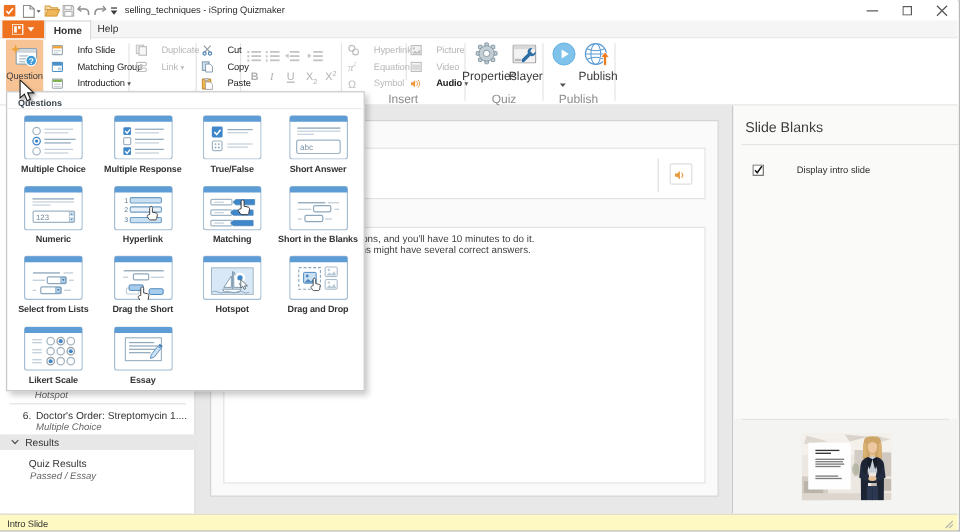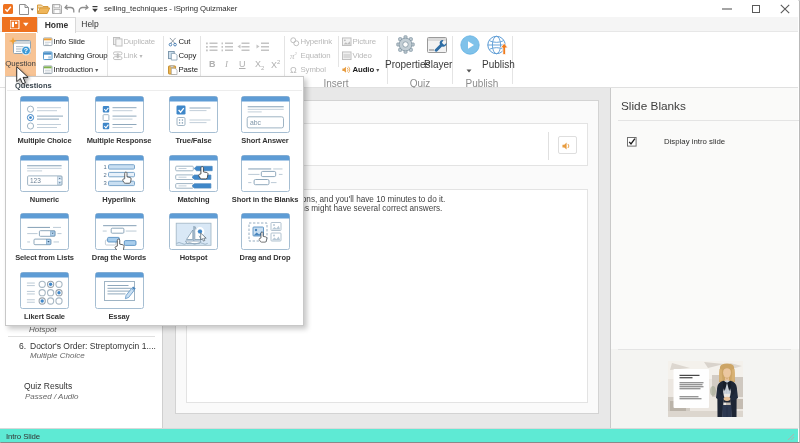--- a/index.html
+++ b/index.html
@@ -24,38 +24,38 @@
 #helptab { position:absolute; left:72px; top:0px; width:36px; height:15px; text-align:center;
   font-size:8.5px; color:#333; line-height:15px; }
 
 #ribbon { position:absolute; left:0; top:32px; width:798px; height:56px; background:#fff;
   border-bottom:1px solid #e0e0e0; }
 .rdiv { position:absolute; top:4px; width:1px; height:48px; background:#e4e4e4; }
 .rlabel { position:absolute; top:46px; font-size:10px; color:#8c8c8c; text-align:center; }
 #qbtn { position:absolute; left:5px; top:1px; width:31px; height:43px; background:#f7c394; }
 #qbtn .cap { position:absolute; left:0; top:26px; width:31px; text-align:center; font-size:7.8px; letter-spacing:-0.1px; color:#3f3f3f; }
 .rrow { position:absolute; height:13px; font-size:7.8px; letter-spacing:-0.1px; color:#1c1c1c; white-space:nowrap; }
-.rrow .txt { position:absolute; left:10.5px; top:1px; }
+.rrow .txt { position:absolute; left:10.5px; top:1px;padding-left:11px; }
 .dis { color:#b8b8b8 !important; }
 .ric { position:absolute; left:0; top:1px; width:9.5px; height:9.5px; }
 
 #body { position:absolute; left:0; top:88px; width:798px; height:340px; background:#e8e8e8; }
 #sidebar { position:absolute; left:0; top:0; width:163px; height:340px; background:#fff;
   border-right:1px solid #cfcfcf; }
 #mainarea { position:absolute; left:163px; top:0; width:447px; height:340px; background:#e8e8e8; }
 #card { position:absolute; left:12px; top:12px; width:424px; height:314px; background:#fafafa;
   border:1px solid #d3d3d3; }
 #titlefield { position:absolute; left:10px; top:22px; width:402px; height:43px; background:#fff;
   border:1px solid #e3e3e3; }
 #textarea { position:absolute; left:10px; top:88px; width:402px; height:214px; background:#fff;
   border:1px solid #e3e3e3; overflow:hidden; font-size:8.2px; color:#3f3f3f; }
 #rpanel { position:absolute; left:610px; top:0; width:188px; height:340px; background:#fafaf9;
   border-left:1px solid #c9c9c9; }
 
-#status { position:absolute; left:0; top:428px; width:798px; height:14px; background:#5eead4;
+#status { position:absolute; left:0; top:428px; width:798px; height:14px; background:#fef9c3;
   border-top:1px solid #d9d9d9; font-size:7.8px; letter-spacing:-0.1px; color:#333; }
 
 #popup { position:absolute; left:5px; top:76px; width:299px; height:250px; background:#fff;
   border:1px solid #c8c8c8; box-shadow:3px 3px 5px rgba(0,0,0,0.22); }
 #popup .hd { position:absolute; left:9px; top:4px; font-size:7.5px; font-weight:bold; color:#39454e; }
 #popup .hline { position:absolute; left:1px; top:12.5px; width:295px; height:1px; background:#ededed; }
 .qicon { position:absolute; width:49px; height:37px; }
 .qlab { position:absolute; width:74px; text-align:center; font-size:7.5px; font-weight:bold; color:#333; white-space:nowrap; letter-spacing:-0.1px; }
 .it { font-style:italic; }
 </style>
@@ -330,22 +330,28 @@
   <div class="rlabel" style="left:482px;top:27px;width:30px;color:#3a3a3a;">Publish</div>
 </div>
 
 <div id="body">
   <div id="sidebar">
     <div class="abs it" style="left:29px;top:237px;font-size:8px;color:#666;">Hotspot</div>
     <div class="abs" style="left:8px;top:248px;width:147px;height:1px;background:#e0e0e0;"></div>
     <div class="abs" style="left:19px;top:252.5px;font-size:8.5px;color:#333;">6.</div>
     <div class="abs" style="left:30px;top:252.5px;font-size:8.5px;color:#333;">Doctor's Order: Streptomycin 1....</div>
     <div class="abs it" style="left:30px;top:263px;font-size:8px;color:#666;">Multiple Choice</div>
+    <div class="abs" style="left:0;top:274px;width:163px;height:13px;background:#e7e7e7;">
+      <svg class="abs" style="left:9px;top:4px" width="7" height="5" viewBox="0 0 7 5">
+          <path d="M0.8 0.8 L3.5 3.6 L6.2 0.8" fill="none" stroke="#555" stroke-width="1.1"></path>
+        </svg>
+      <div class="abs" style="left:21px;top:2px;font-size:8.5px;color:#333;">Results</div>
+    </div>
     <div class="abs" style="left:24px;top:293px;font-size:8.5px;color:#333;">Quiz Results</div>
-    <div class="abs it" style="left:25px;top:304px;font-size:8px;color:#666;">Passed / Audio</div>
+    <div class="abs it" style="left:25px;top:304px;font-size:8px;color:#666;">Passed / Essay</div>
   </div>
 
   <div id="mainarea">
     <div id="card">
       <div id="titlefield">
         <div class="abs" style="left:361px;top:8px;width:1px;height:28px;background:#e0e0e0;"></div>
         <div class="abs" style="left:371px;top:12px;width:19px;height:18px;border:1px solid #dedede;border-radius:2px;">
           <svg class="abs" style="left:3px;top:3.5px" width="11" height="10" viewBox="0 0 12 10">
             <path d="M0.5 3.5 H2.5 L5 1.2 V8.8 L2.5 6.5 H0.5 Z" fill="#e89c3f"></path>
             <path d="M6.5 2.8 A3.2 3.2 0 0 1 6.5 7.2" fill="none" stroke="#e89c3f" stroke-width="1"></path>
@@ -580,21 +586,21 @@
         <rect x="7.7" y="17.5" width="4" height="1.1" fill="#c2cfda"></rect>
         <rect x="16.2" y="15.2" width="12.7" height="5" rx="1" fill="#fff" stroke="#8fa8bc"></rect>
         <rect x="30.7" y="17.5" width="10.8" height="1.1" fill="#c2cfda"></rect>
         <rect x="10.4" y="27" width="10.4" height="5" rx="1" fill="#fff" stroke="#c3cdd6"></rect>
         <rect x="12.6" y="24.4" width="11.8" height="4.6" rx="1" fill="#a8cdec" stroke="#4a86bd" stroke-width="0.8"></rect>
         <rect x="29.3" y="27.6" width="11.7" height="4.8" rx="1.2" fill="#a8cdec" stroke="#4a86bd" stroke-width="0.8"></rect>
         <g transform="translate(20 25.5) scale(1.1)">
           <path d="M3.2 0.5 c0.9 0 1.1 0.8 1.1 1.4 v3.2 l2.9 0.6 c0.8 0.2 1.1 0.7 1 1.5 l-0.5 2.9 c-0.1 0.7 -0.6 1.1 -1.3 1.1 h-3.6 c-0.5 0-1 -0.2 -1.3 -0.6 L0.4 8.8 c-0.5 -0.6 -0.2 -1.4 0.5 -1.6 l1.2 -0.3 V1.9 c0 -0.6 0.3 -1.4 1.1 -1.4 Z" fill="#fff" stroke="#333" stroke-width="0.7"></path>
         </g>
       </svg>
-<div class="qlab" style="left:76px;top:176px">Drag the Words</div>
+<div class="qlab" style="left:76px;top:176px">Drag the Short</div>
 <svg class="qicon" style="left:163px;top:136px" viewBox="0 0 49 37">
         <rect x="0.5" y="0.5" width="48" height="36" rx="2" fill="#fff" stroke="#a6bed2"></rect>
         <path d="M2.5 0.5 h44 a2 2 0 0 1 2 2 V5.5 H0.5 V2.5 a2 2 0 0 1 2 -2 Z" fill="#5e9cd5"></path>
         <rect x="7.2" y="10.2" width="34.8" height="22.1" fill="#d9e8f6" stroke="#9fb4c4" stroke-width="0.8"></rect>
         <path d="M24.8 13 V28" stroke="#7e98ad" stroke-width="0.8" fill="none"></path>
         <path d="M25.8 13.5 L32 26.5 H25.8 Z" fill="#fff" stroke="#7e98ad" stroke-width="0.8"></path>
         <path d="M23.8 17 L17.5 26.5 H23.8 Z" fill="#fff" stroke="#7e98ad" stroke-width="0.8"></path>
         <path d="M16.5 28 h15.5 l-1.6 2.6 h-12.3 Z" fill="#fff" stroke="#7e98ad" stroke-width="0.8"></path>
         <path d="M7.5 30.4 q2.6 -1.7 5.2 0 q2.6 1.7 5.2 0 q2.6 -1.7 5.2 0 q2.6 1.7 5.2 0 q2.6 -1.7 5.2 0 q2.6 1.7 5.2 0" fill="none" stroke="#8fa8bc" stroke-width="0.8"></path>
         <circle cx="31" cy="18.5" r="3.4" fill="none" stroke="#fff" stroke-width="2"></circle>

